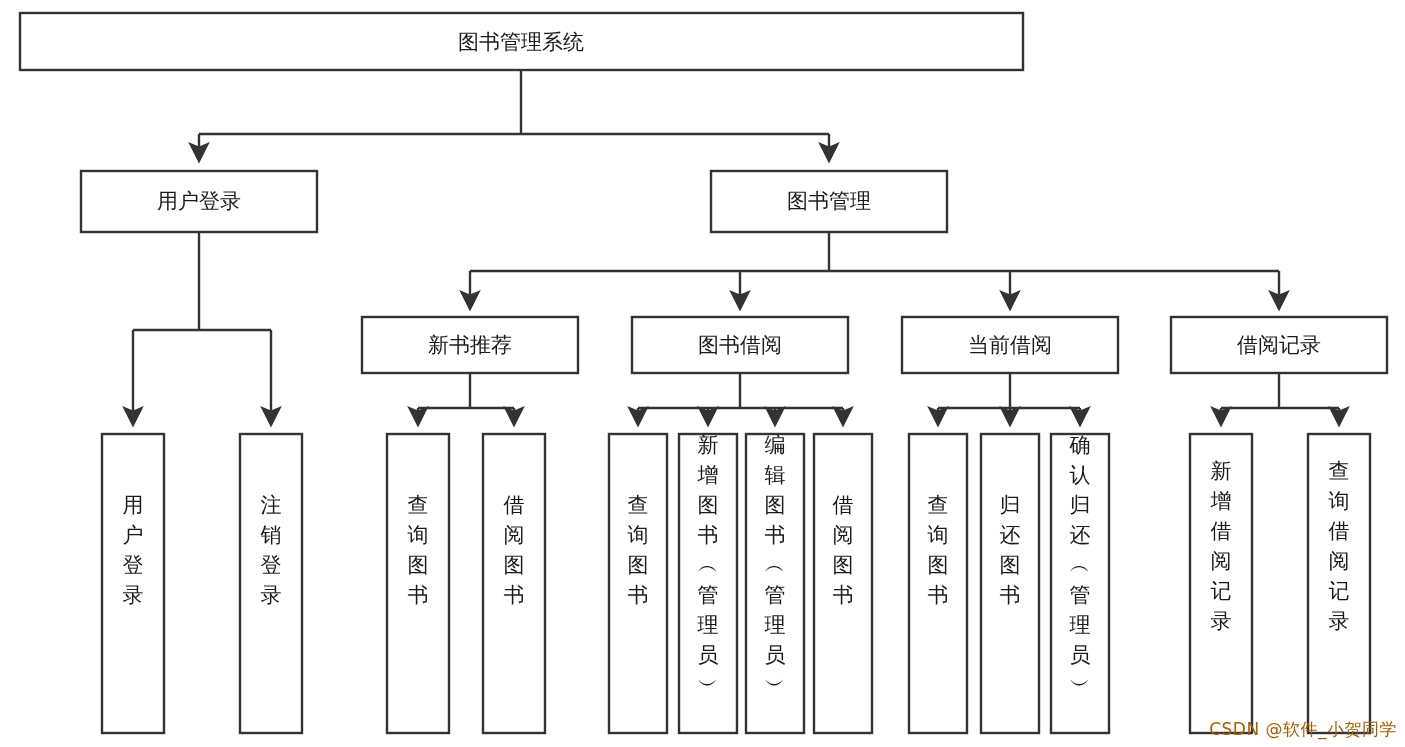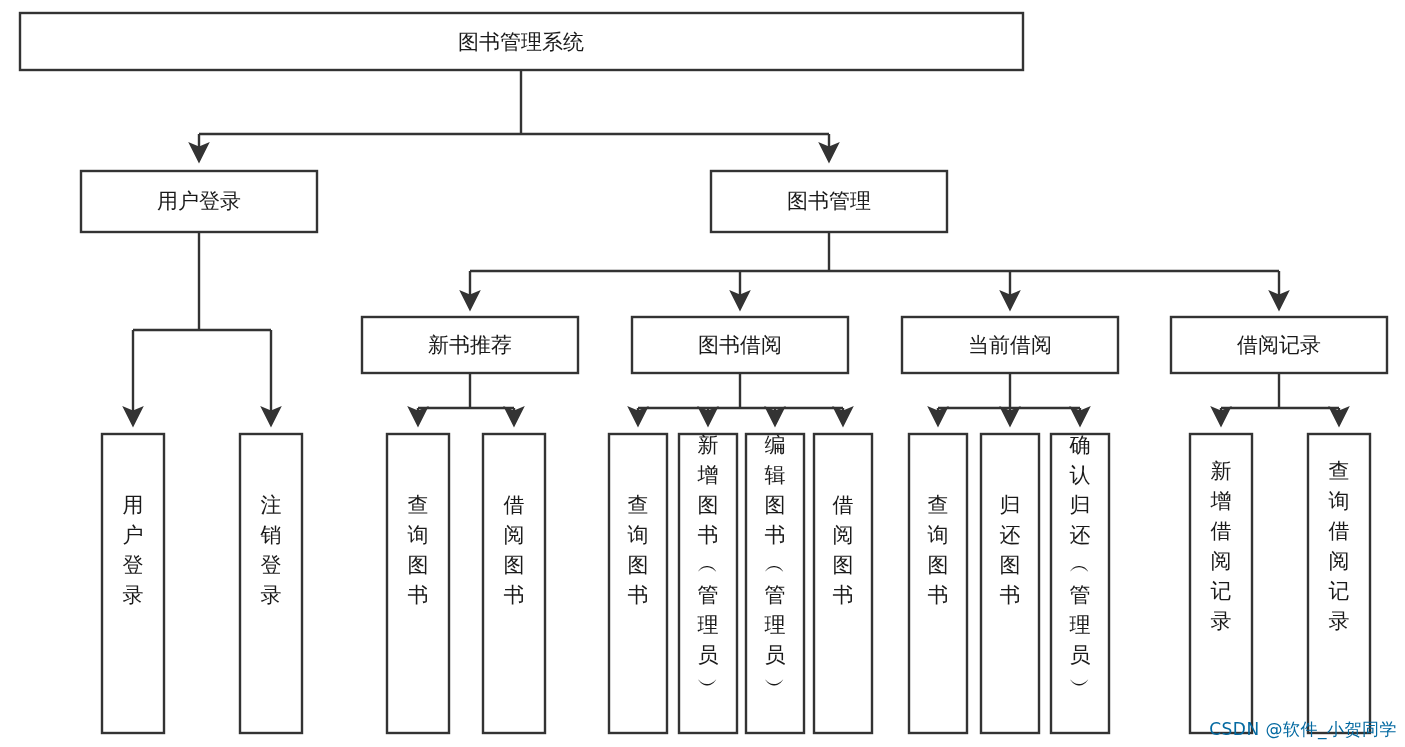--- a/index.html
+++ b/index.html
@@ -47,21 +47,21 @@
   .arrow-head {
     fill: #333333;
     stroke: none;
   }
   .watermark {
     position: absolute;
     right: 8px;
     bottom: 6px;
     font-family: "DejaVu Sans", "Liberation Sans", sans-serif;
     font-size: 17px;
-    color: #0369a1;
+    color: #a16207;
     letter-spacing: 0.5px;
     white-space: nowrap;
     pointer-events: none;
   }
 </style>
 </head>
 <body>
 
 <svg id="diagram-root" viewBox="0 0 1405 747" width="1405" height="747" xmlns="http://www.w3.org/2000/svg">
 

